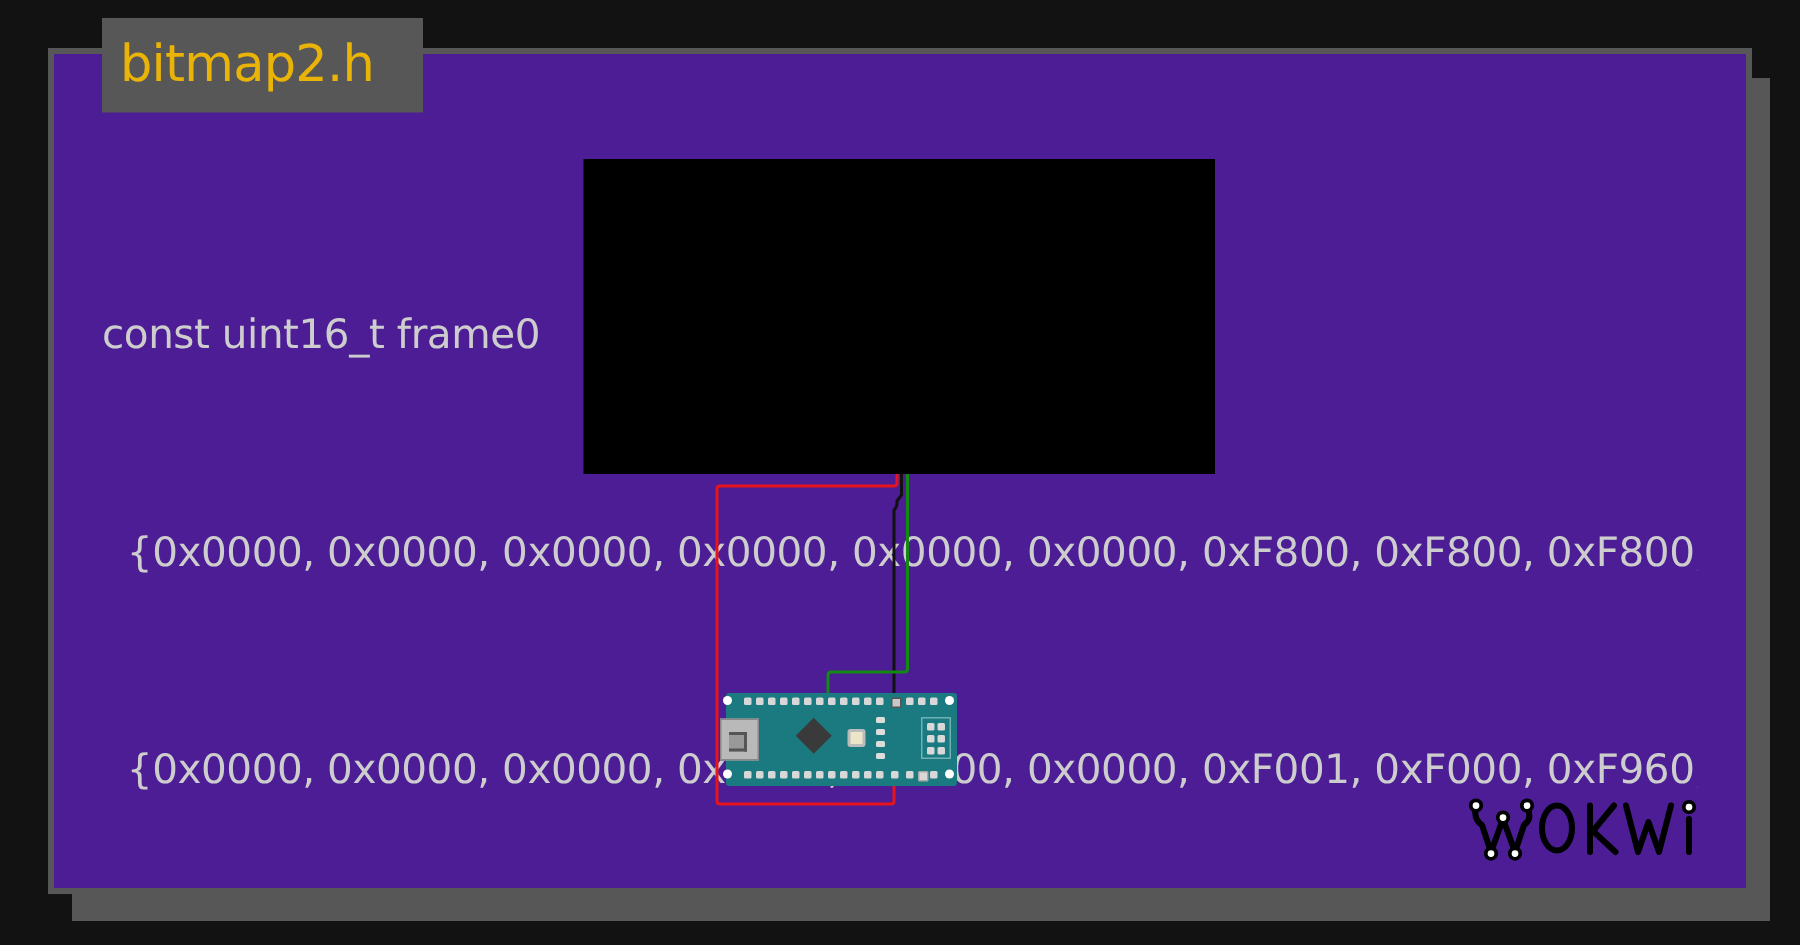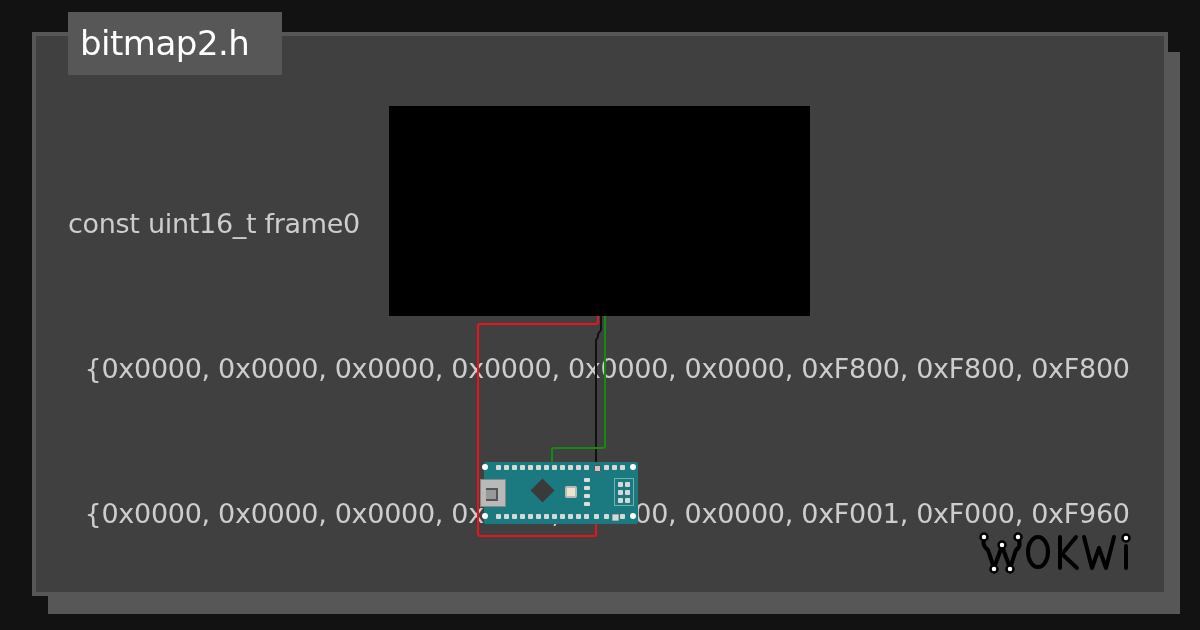--- a/index.html
+++ b/index.html
@@ -12,33 +12,33 @@
     .shadow-frame {
       position: absolute; left: 48px; top: 52px; width: 1132px; height: 562px;
       background: #575757;
     }
     .card-border {
       position: absolute; left: 32px; top: 32px; width: 1136px; height: 564px;
       background: #575757;
     }
     .card {
       position: absolute; left: 36px; top: 36px; width: 1128px; height: 556px;
-      background: #404040; overflow: hidden;
+      background: #4c1d95; overflow: hidden;
     }
     .code {
       position: absolute; left: 32px; top: 68px;
       font-family: "DejaVu Sans", sans-serif;
       font-size: 27px; line-height: 48.2px;
       color: #cdcdcd; white-space: pre; letter-spacing: -0.3px;
       width: 1064px; overflow: hidden;
     }
     .code .line { height: 48.2px; overflow: hidden; }
     .title-tab {
       position: absolute; left: 68px; top: 12px; height: 63px; width: 214px;
-      background: #575757; color: #ffffff;
+      background: #575757; color: #eab308;
       font-size: 34px; line-height: 63px; padding-left: 12px; box-sizing: border-box;
       font-family: "DejaVu Sans", sans-serif; letter-spacing: -0.5px;
     }
     .display {
       position: absolute; left: 389px; top: 106px; width: 421px; height: 210px;
       background: #000000;
     }
     .wires { position: absolute; left: 0; top: 0; width: 1200px; height: 630px; pointer-events: none; }
     .arduino {
       position: absolute; left: 484px; top: 462px; width: 154px; height: 62px;

